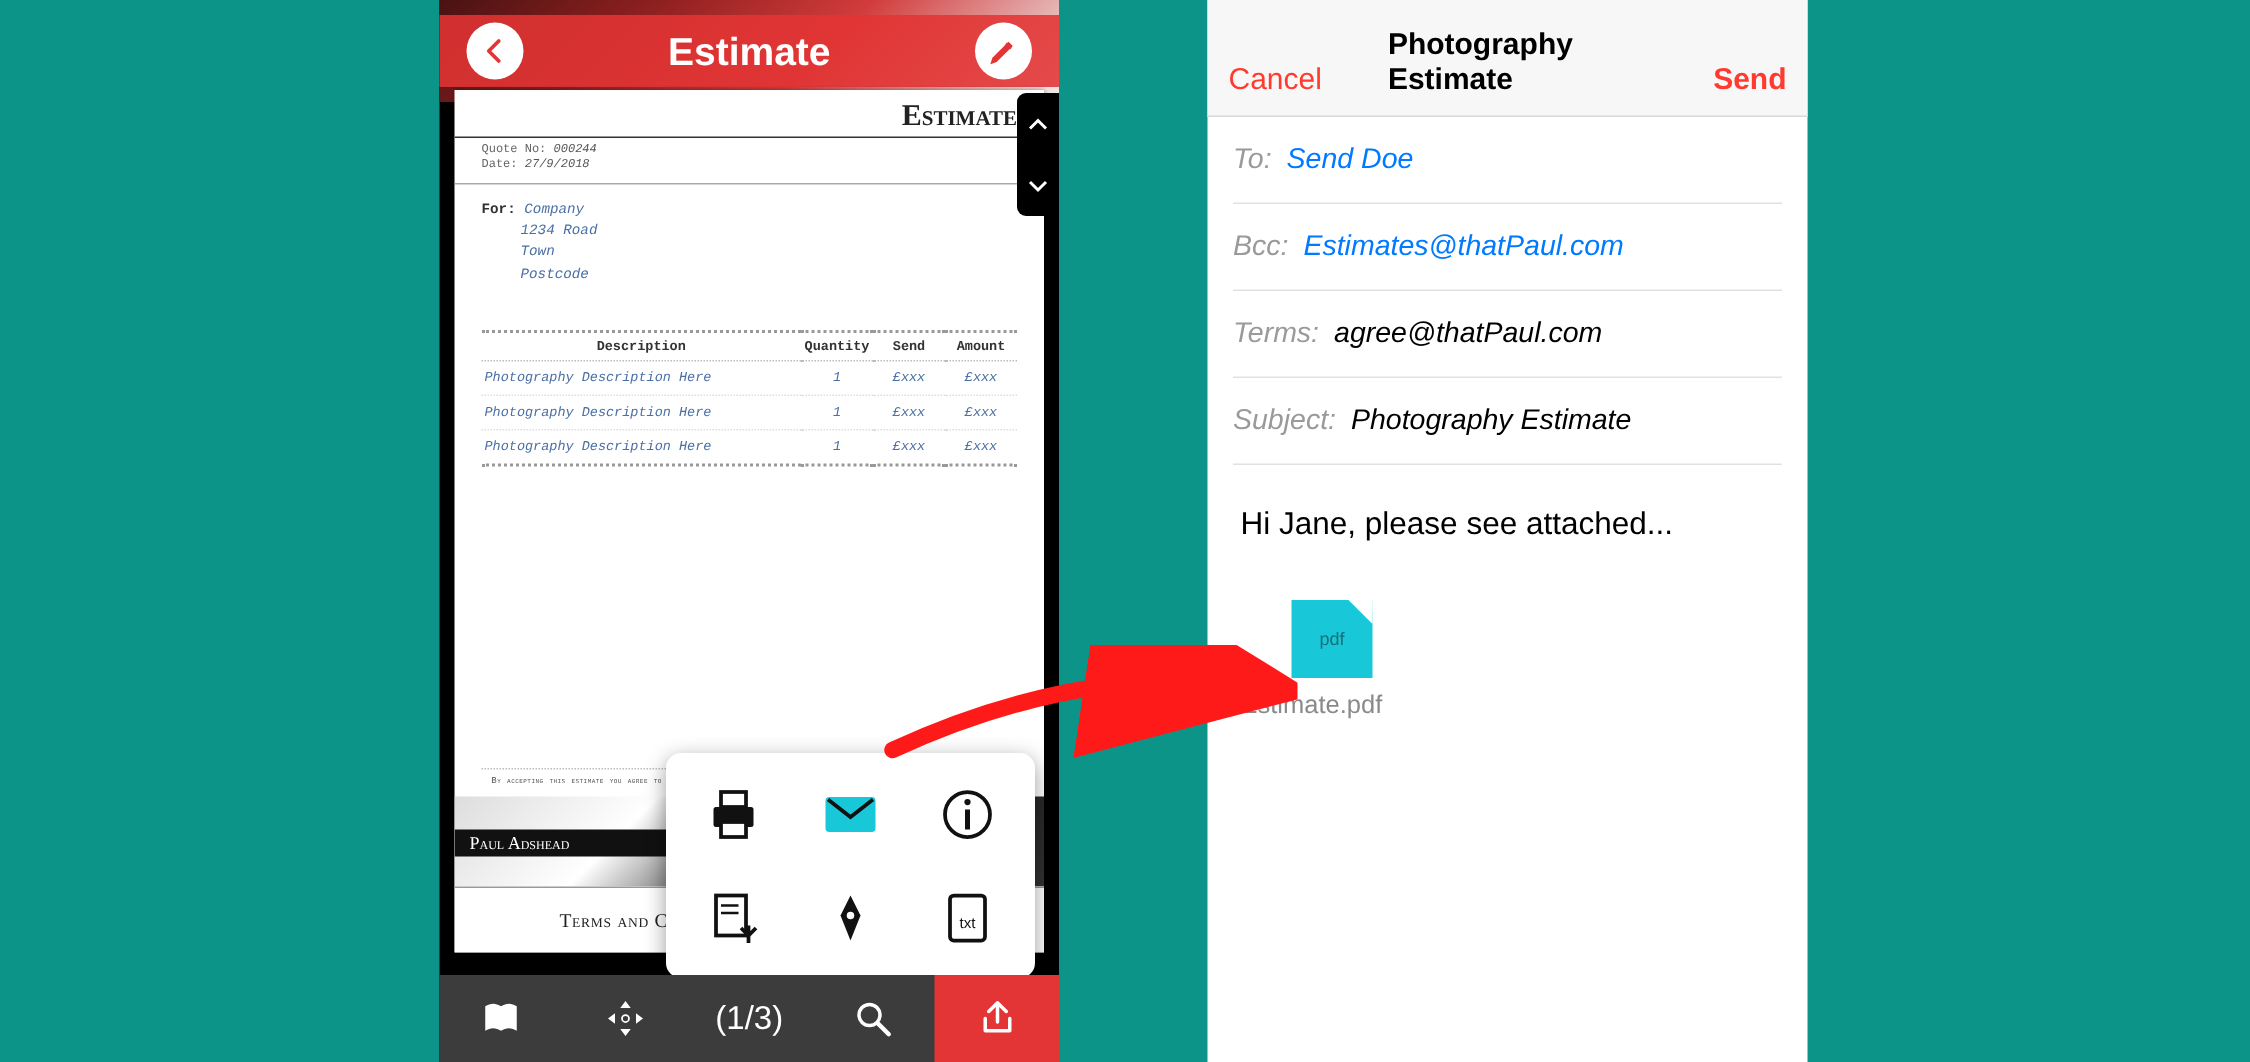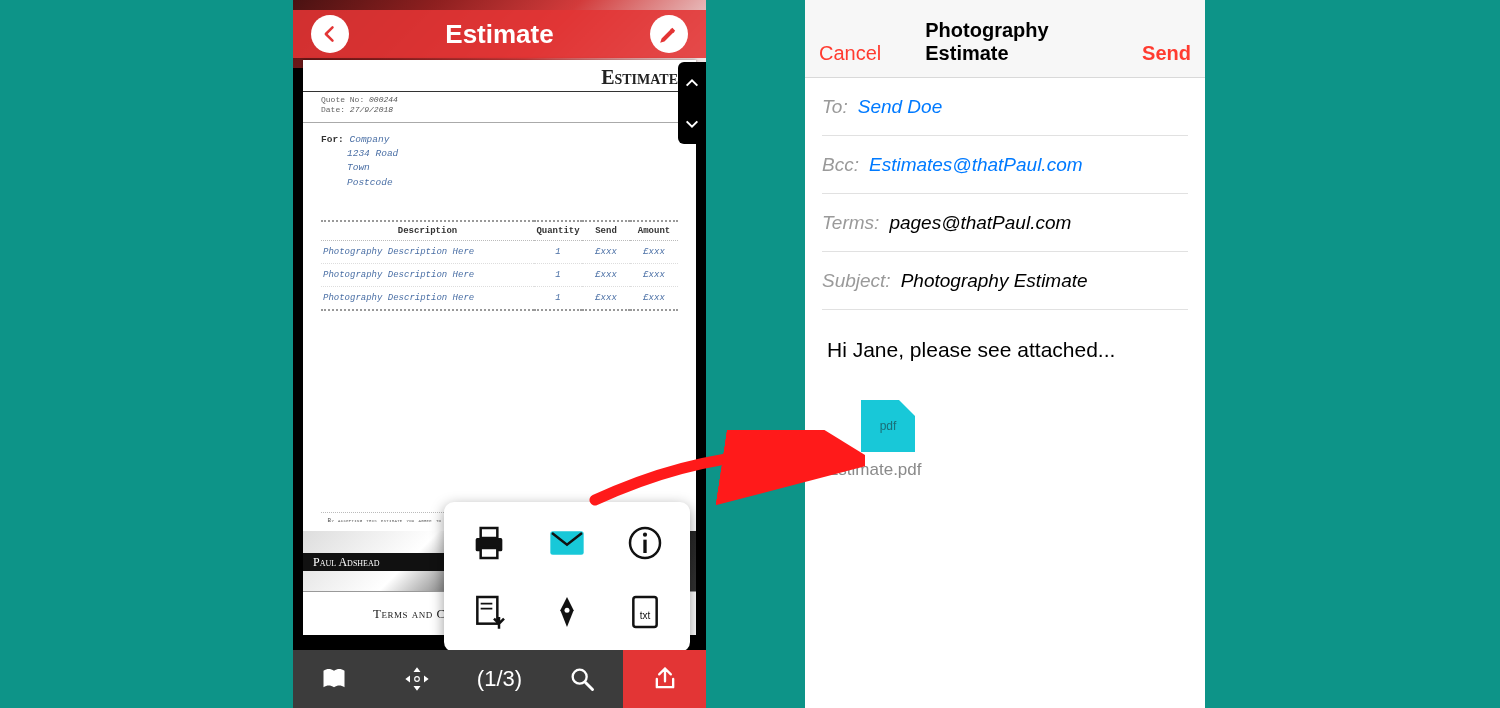--- a/index.html
+++ b/index.html
@@ -368,21 +368,21 @@
     <div class="mail-row">
       <span class="lbl">To:</span>
       <span class="val-blue">Send Doe</span>
     </div>
     <div class="mail-row">
       <span class="lbl">Bcc:</span>
       <span class="val-blue">Estimates@thatPaul.com</span>
     </div>
     <div class="mail-row">
       <span class="lbl">Terms:</span>
-      <span class="val-black">pages@thatPaul.com</span>
+      <span class="val-black">agree@thatPaul.com</span>
     </div>
     <div class="mail-row">
       <span class="lbl">Subject:</span>
       <span class="val-black">Photography Estimate</span>
     </div>
   </div>
 
   <div class="mail-body">Hi Jane, please see attached...</div>
 
   <div class="attach">

